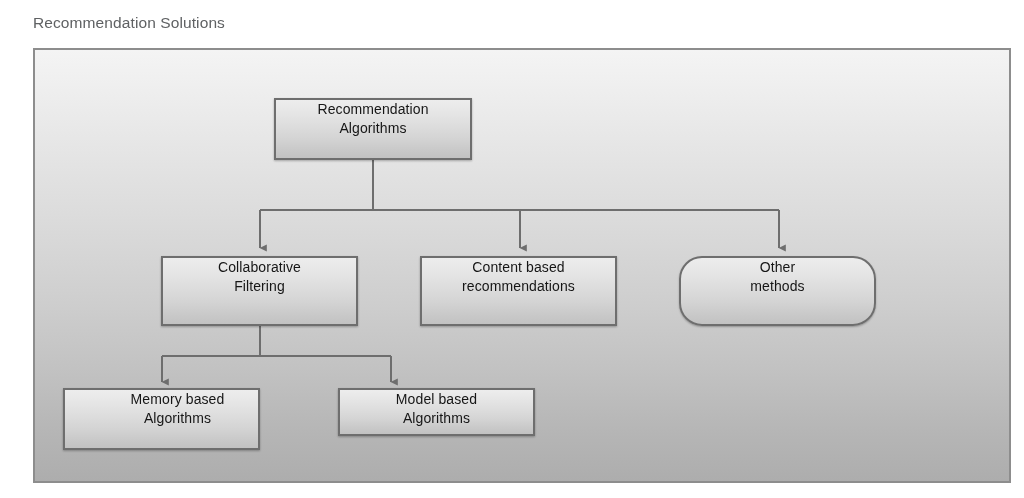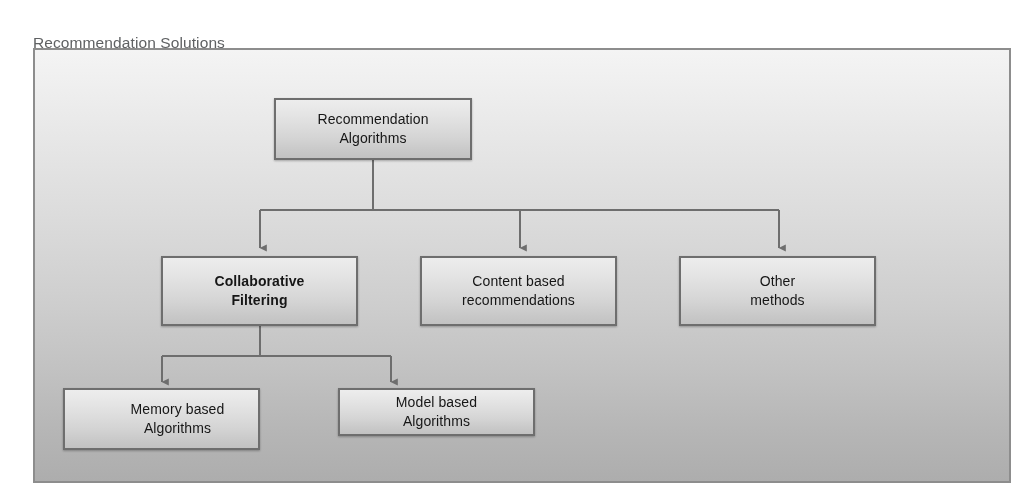--- a/index.html
+++ b/index.html
@@ -26,21 +26,20 @@
   
   #figure-caption {
     position: absolute;
     left: 33px;
     top: 13px;
     font-size: 15.5px;
     line-height: 20px;
     color: #5f6163;
     letter-spacing: 0.1px;
     white-space: nowrap;
-    margin-top: 20px;
   }
 
   
   #diagram-frame {
     position: absolute;
     left: 33px;
     top: 48px;
     width: 978px;
     height: 435px;
     box-sizing: border-box;
@@ -74,21 +73,21 @@
     border: 2px solid #6e6e6e;
     background: linear-gradient(to bottom,
         #ededed 0%,
         #e7e7e7 18%,
         #dedede 42%,
         #d4d4d4 66%,
         #c9c9c9 86%,
         #c2c2c2 100%);
     box-shadow: 0 1px 2px rgba(0,0,0,0.28);
     display: flex;
-    align-items: center;
+    align-items: flex-start;
     justify-content: center;
   }
   .node-label {
     font-size: 14px;
     line-height: 19px;
     color: #161616;
     text-align: center;
     white-space: pre-line;
     letter-spacing: 0.1px;
   }
@@ -122,31 +121,31 @@
         <path d="M 127,306 L 127,332" marker-end="url(#arrowhead)"></path>
         <path d="M 356,306 L 356,332" marker-end="url(#arrowhead)"></path>
       </g>
     </svg>
 
     <div class="node-box" style="left:239px; top:48px; width:198px; height:62px;">
       <span class="node-label">Recommendation
 Algorithms</span>
     </div>
 
-    <div class="node-box" style="left:126px; top:206px; width:197px; height:70px;font-weight:bold;">
+    <div class="node-box" style="left:126px; top:206px; width:197px; height:70px;">
       <span class="node-label">Collaborative
 Filtering</span>
     </div>
 
     <div class="node-box" style="left:385px; top:206px; width:197px; height:70px;">
       <span class="node-label">Content based
 recommendations</span>
     </div>
 
-    <div class="node-box" style="left:644px; top:206px; width:197px; height:70px;">
+    <div class="node-box" style="left:644px; top:206px; width:197px; height:70px;border-radius:23px;">
       <span class="node-label">Other
 methods</span>
     </div>
 
     <div class="node-box" style="left:28px; top:338px; width:197px; height:62px;padding-left:32px;">
       <span class="node-label">Memory based
 Algorithms</span>
     </div>
 
     <div class="node-box" style="left:303px; top:338px; width:197px; height:48px;">

